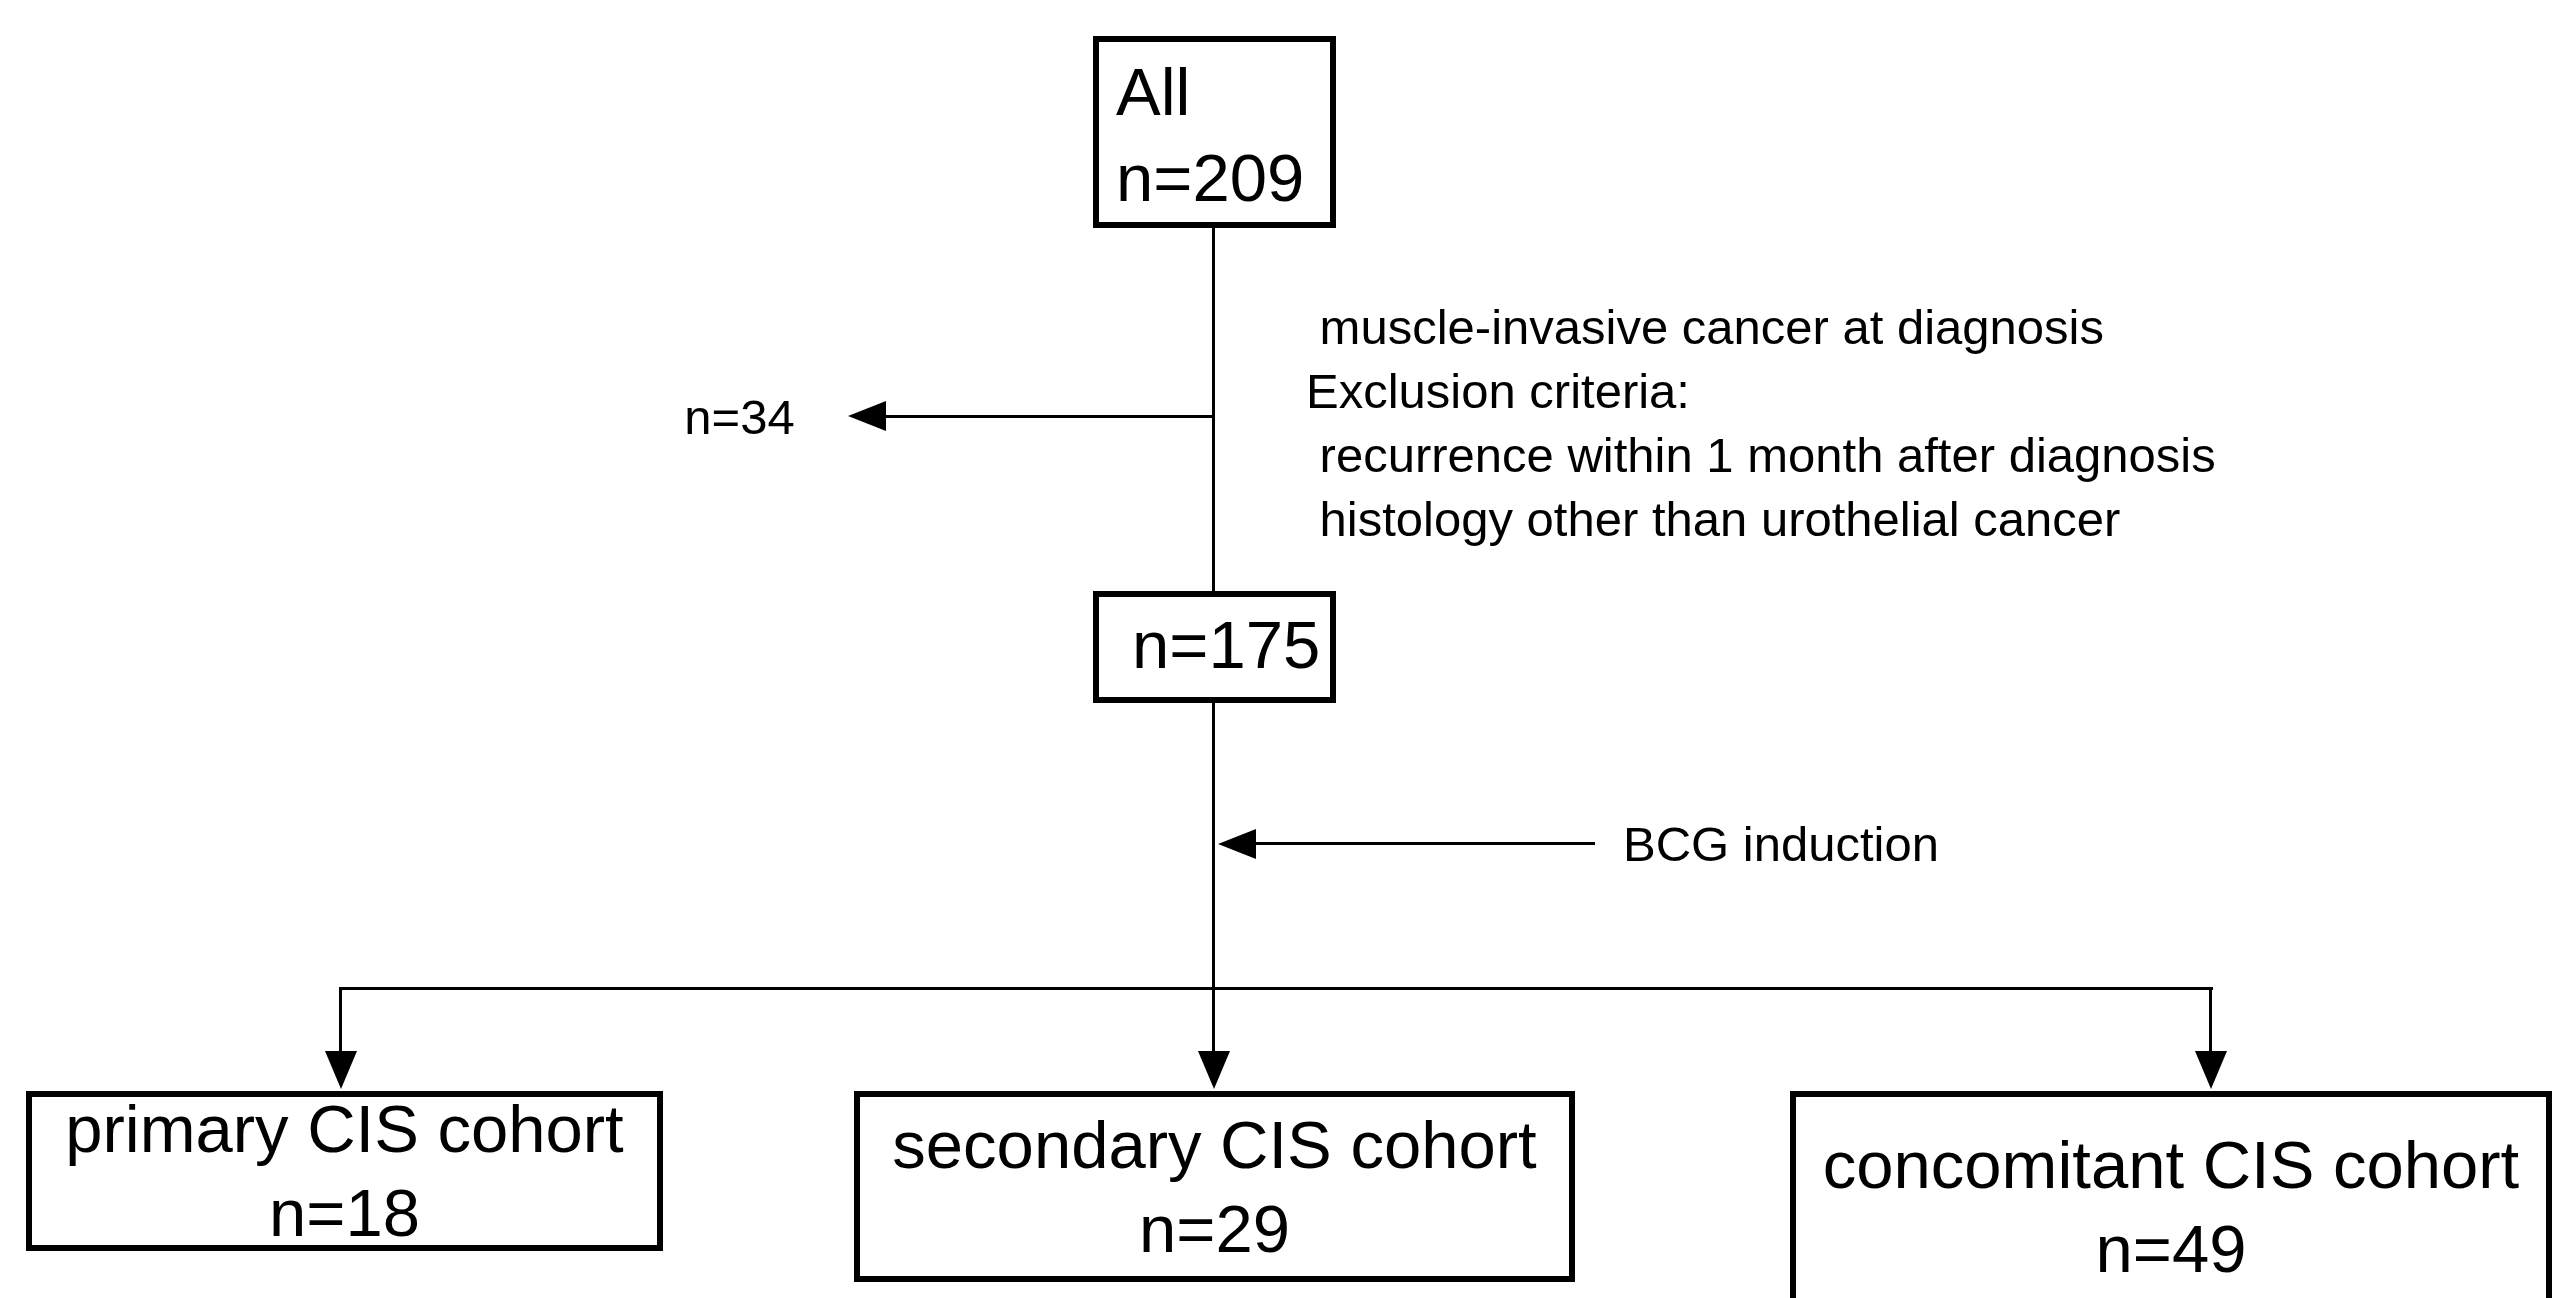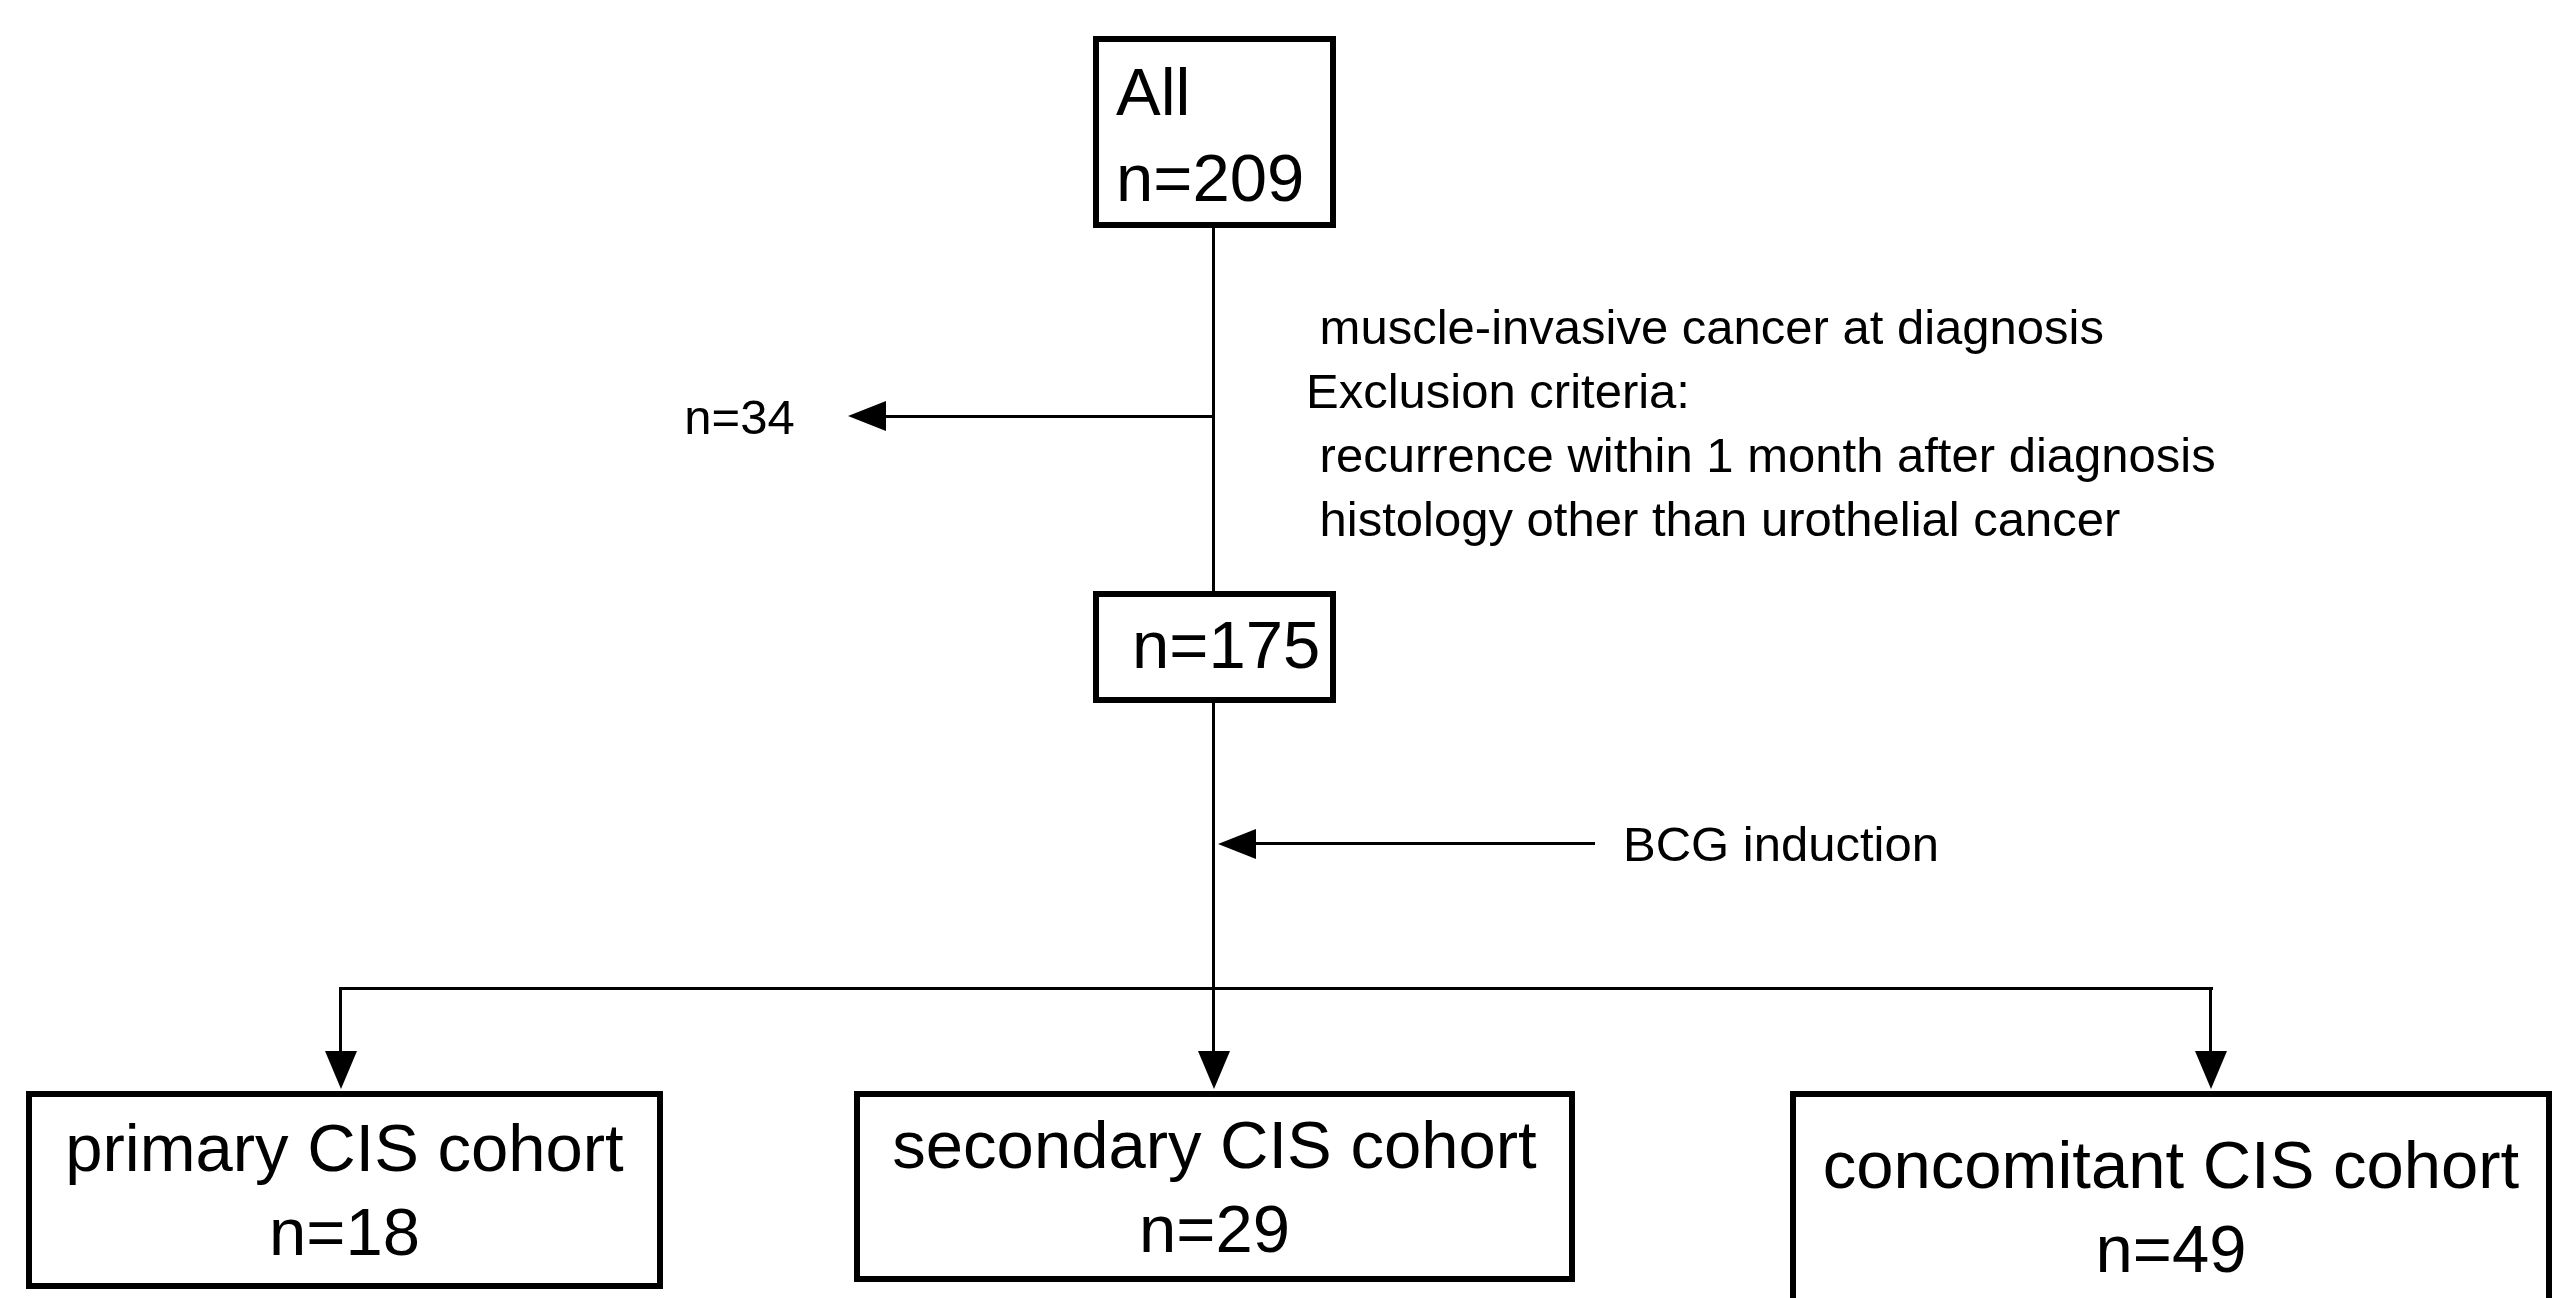--- a/index.html
+++ b/index.html
@@ -100,21 +100,21 @@
   <div class="hline" style="left:341px; top:987px; width:1872px; height:3.4px;"></div>
 
   <div class="vline" style="left:339px; top:987px; width:3.4px; height:67px;"></div>
   <div class="arrow-down" style="left:325px; top:1051px;"></div>
 
   <div class="arrow-down" style="left:1198px; top:1051px;"></div>
 
   <div class="vline" style="left:2209px; top:987px; width:3.4px; height:67px;"></div>
   <div class="arrow-down" style="left:2195px; top:1051px;"></div>
 
-  <div class="box box-centered" style="left:26px; top:1091px; width:637px; height:198px;">
+  <div class="box box-centered" style="left:26px; top:1091px; width:637px; height:160px;">
     <span class="bline">primary CIS cohort</span>
     <span class="bline">n=18</span>
   </div>
 
   <div class="box box-centered" style="left:854px; top:1091px; width:721px; height:191px;">
     <span class="bline">secondary CIS cohort</span>
     <span class="bline">n=29</span>
   </div>
 
   <div class="box box-centered" style="left:1790px; top:1091px; width:762px; height:231px;">

